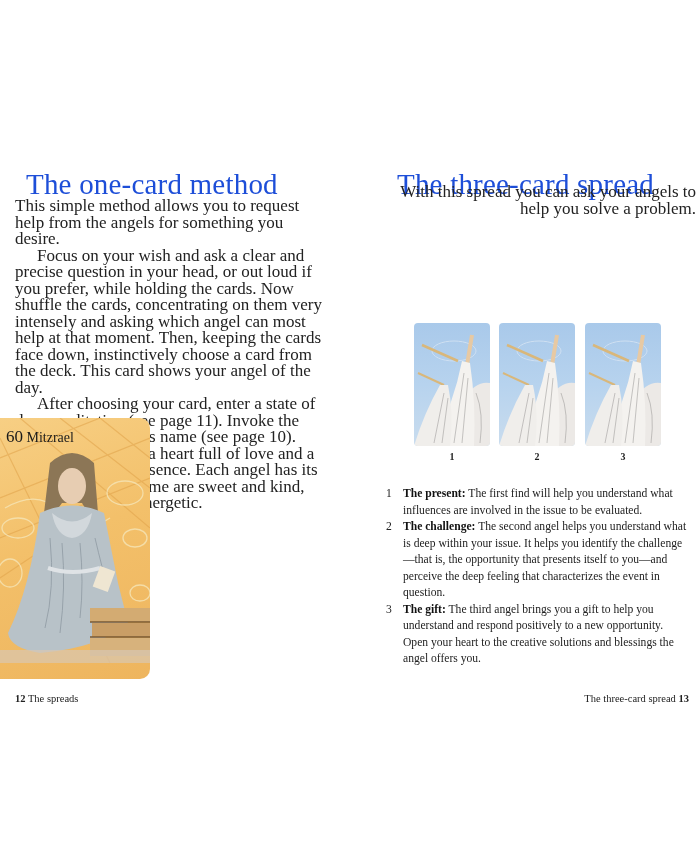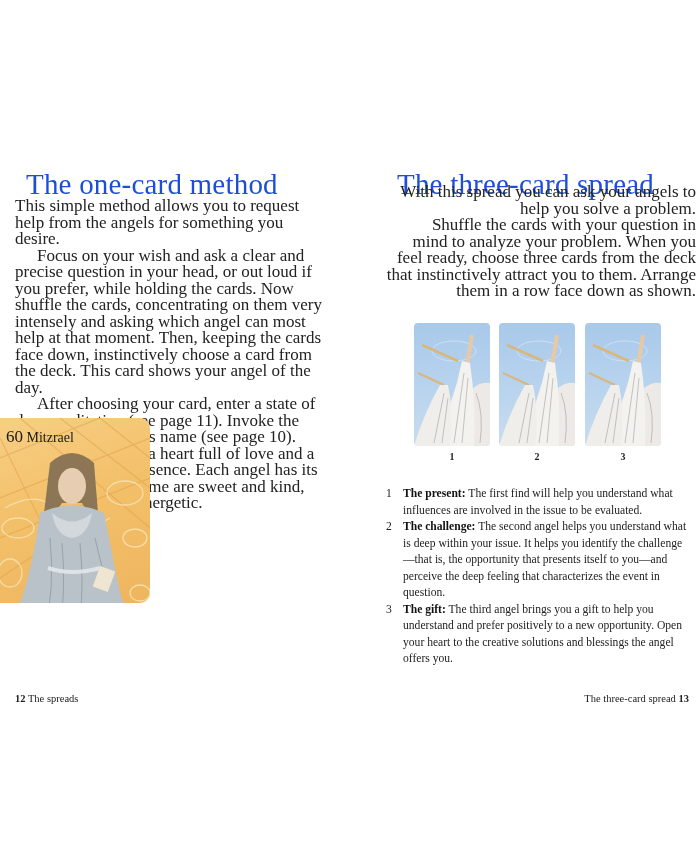--- a/index.html
+++ b/index.html
@@ -17,21 +17,21 @@
   .para {
     position:absolute; margin:0; font-size:17px; line-height:16.5px; color:#222;
   }
   .para p { margin:0; text-indent:22px; }
   .para p.first { text-indent:0; }
   .footer { position:absolute; top:693px; font-size:10.5px; color:#222; }
   .footer b { font-weight:bold; }
 
   
   .angel-card {
-    position:absolute; left:0; top:418px; width:150px; height:185px;
+    position:absolute; left:0; top:418px; width:150px; height:261px;
     border-radius:0 10px 10px 0; overflow:hidden;
     background:linear-gradient(160deg,#f7cf84 0%,#f3c06a 45%,#eeb55e 100%);
   }
   .angel-card .pattern { position:absolute; inset:0; }
   .angel-card .card-title {
     position:absolute; left:6px; top:9px; font-size:14px; color:#1a1a1a;
   }
   .angel-card .card-title .num { font-size:17px; }
 
   
@@ -109,21 +109,20 @@
     <b>12</b>
     <span>The spreads</span>
   </div>
 </div>
 
 <div class="page right-page">
   <h1 style="left:35px; top:155px;">The three-card spread</h1>
 
   <div class="para" style="left:36px; top:184px; width:310px;text-align:right;">
     <p class="first">With this spread you can ask your angels to help you solve a problem.</p>
-    <p>Shuffle the cards with your question in mind to analyze your problem. When you feel ready, choose three cards from the deck that instinctively attract you to them. Arrange them in a row face down as shown.</p>
   </div>
 </div>
 
 <div>
   <div class="spread-card" style="left:414px;">
     <svg width="76" height="123" viewBox="0 0 76 123">
       <ellipse cx="40" cy="28" rx="22" ry="10" stroke="#cfe0f2" fill="none"></ellipse>
       <path d="M8 22 L44 38" stroke="#d9b77a" stroke-width="2.5"></path>
       <path d="M4 50 L30 62" stroke="#d9b77a" stroke-width="2"></path>
       <path d="M58 12 L52 48" stroke="#e7c9a3" stroke-width="4"></path>
@@ -175,20 +174,20 @@
     <span>The first find will help you understand what influences are involved in the issue to be evaluated.</span>
   </div>
   <div class="item">
     <span class="n">2</span>
     <b>The challenge:</b>
     <span>The second angel helps you understand what is deep within your issue. It helps you identify the challenge—that is, the opportunity that presents itself to you—and perceive the deep feeling that characterizes the event in question.</span>
   </div>
   <div class="item">
     <span class="n">3</span>
     <b>The gift:</b>
-    <span>The third angel brings you a gift to help you understand and prefer positively to a new opportunity. Open your heart to the creative solutions and blessings the angel offers you.</span>
+    <span>The third angel brings you a gift to help you understand and respond positively to a new opportunity. Open your heart to the creative solutions and blessings the angel offers you.</span>
   </div>
 </div>
 
 <div class="footer" style="right:11px; text-align:left;">
   <span>The three-card spread</span>
   <b>13</b>
 </div>
 
 </body></html>

